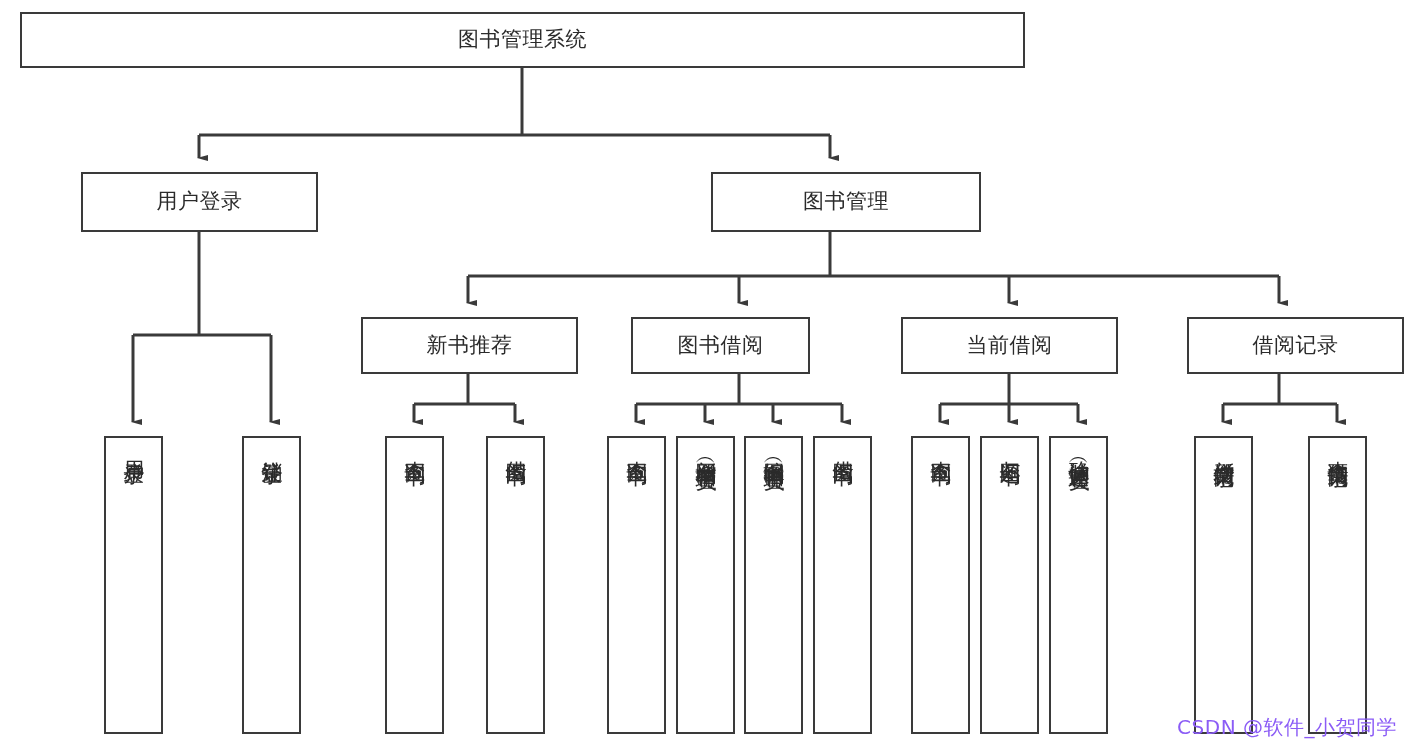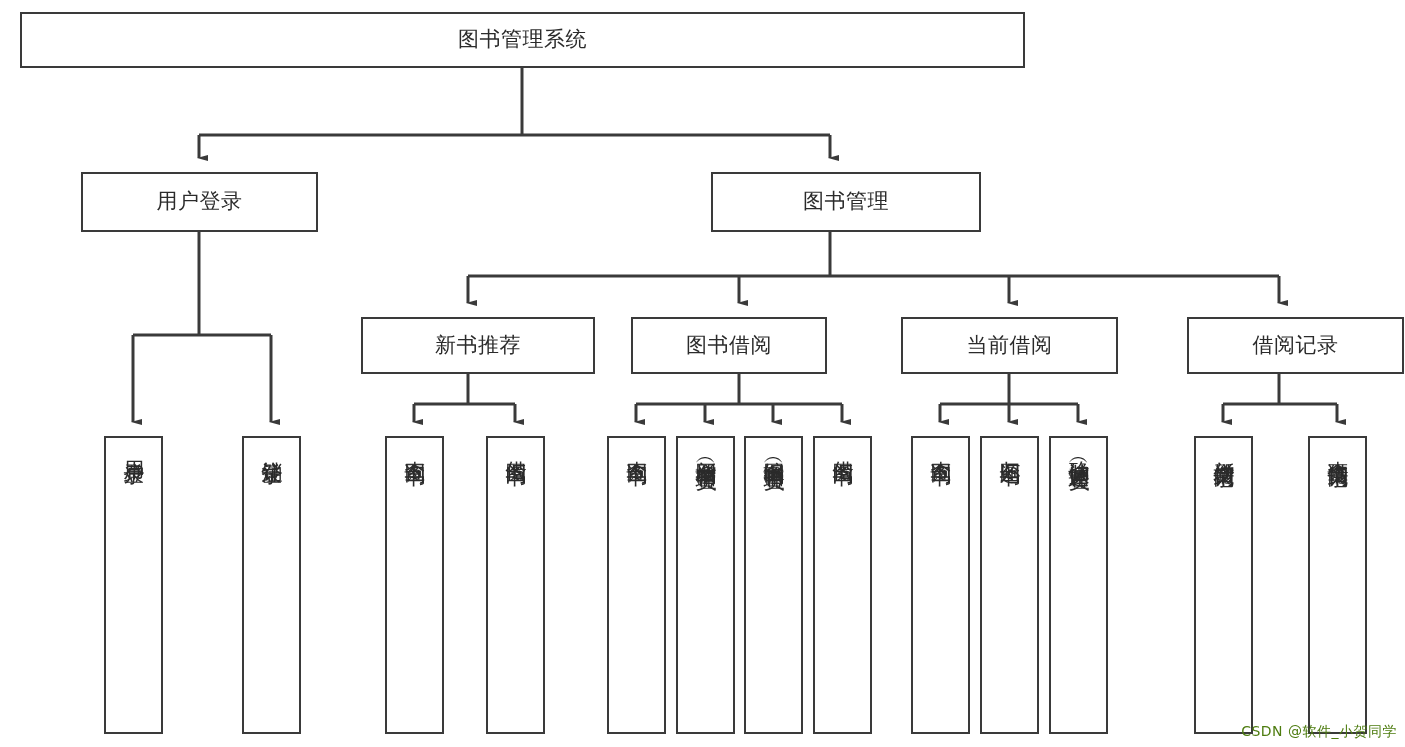--- a/index.html
+++ b/index.html
@@ -55,22 +55,22 @@
     font-size: 21px;
     line-height: 1.18;
     letter-spacing: 1.5px;
     white-space: nowrap;
     color: #2b2b2b;
   }
   .watermark {
     position: absolute;
     right: 8px;
     bottom: 6px;
-    font-size: 14px;
-    color: #4d7c0f;
+    font-size: 20px;
+    color: #8b5cf6;
     letter-spacing: 0.5px;
     user-select: none;
     white-space: nowrap;
   }
 </style>
 </head>
 <body>
 
 <div id="diagram-root">
 
@@ -123,22 +123,22 @@
       <path d="M 1337 404 L 1337 422" marker-end="url(#arrowhead)"></path>
 
     </g>
   </svg>
 
   <div class="node horiz" style="left:20px; top:12px; width:1005px; height:56px;">图书管理系统</div>
 
   <div class="node horiz" style="left:81px; top:172px; width:237px; height:60px;">用户登录</div>
   <div class="node horiz" style="left:711px; top:172px; width:270px; height:60px;">图书管理</div>
 
-  <div class="node horiz" style="left:361px; top:317px; width:234px; height:57px;">新书推荐</div>
-  <div class="node horiz" style="left:631px; top:317px; width:196px; height:57px;">图书借阅</div>
+  <div class="node horiz" style="left:361px; top:317px; width:217px; height:57px;">新书推荐</div>
+  <div class="node horiz" style="left:631px; top:317px; width:179px; height:57px;">图书借阅</div>
   <div class="node horiz" style="left:901px; top:317px; width:217px; height:57px;">当前借阅</div>
   <div class="node horiz" style="left:1171px; top:317px; width:217px; height:57px;margin-left:16px;">借阅记录</div>
 
   <div class="node vert" style="left:104px; top:436px; width:59px; height:298px;">
     <span class="vtext">用户登录</span>
   </div>
   <div class="node vert" style="left:242px; top:436px; width:59px; height:298px;">
     <span class="vtext">注销登录</span>
   </div>
 

